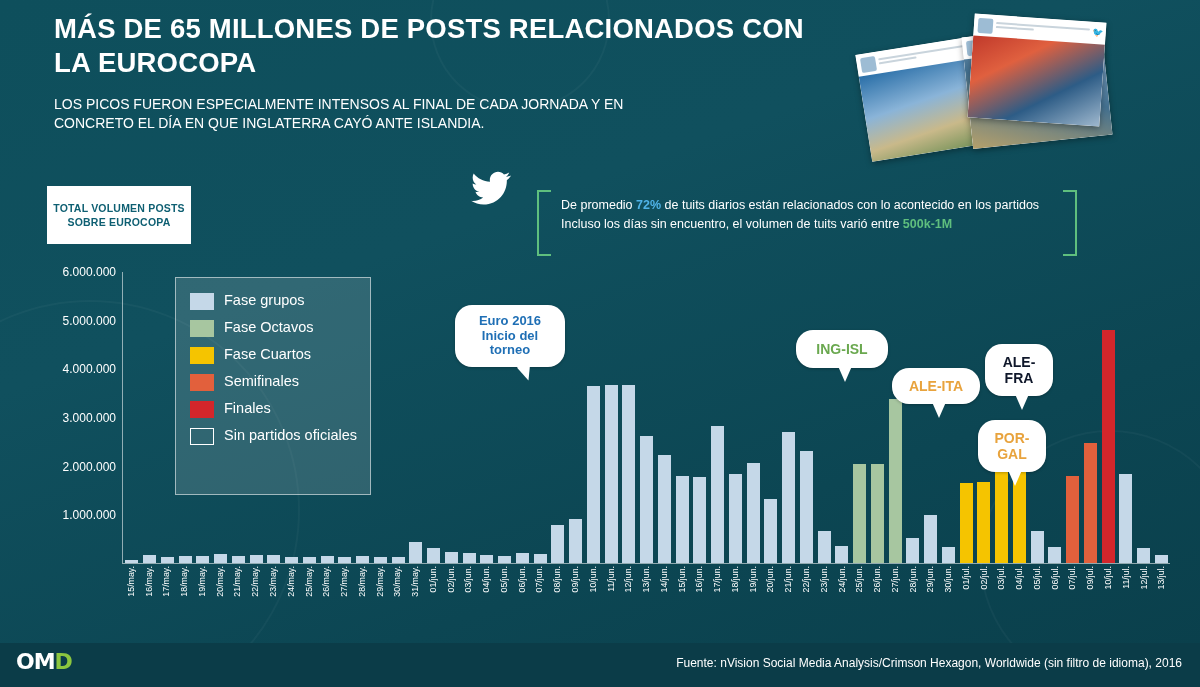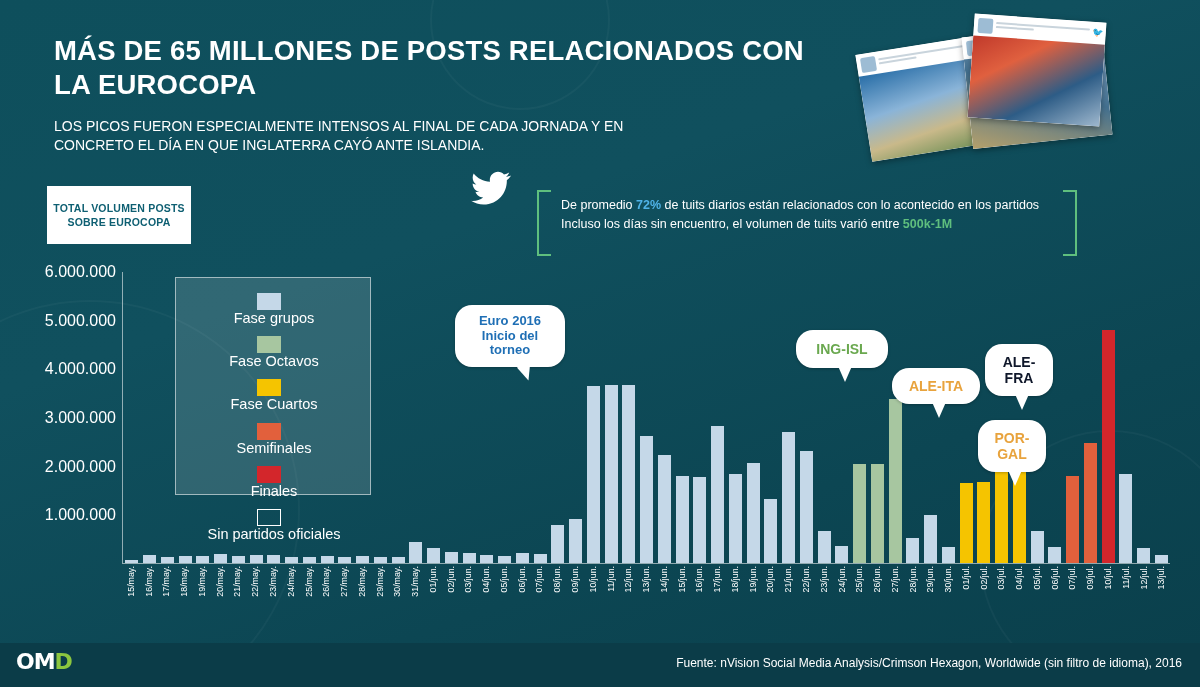--- a/index.html
+++ b/index.html
@@ -19,21 +19,21 @@
   .deco {
     position: absolute;
     border-radius: 50%;
     border: 2px solid rgba(255,255,255,0.035);
   }
   .deco.d1 { width: 420px; height: 420px; left: -120px; top: 300px; }
   .deco.d2 { width: 260px; height: 260px; left: 980px; top: 430px; }
   .deco.d3 { width: 180px; height: 180px; left: 430px; top: -70px; }
 
   
-  .header { position: absolute; left: 54px; top: 34px; width: 790px; }
+  .header { position: absolute; left: 54px; top: 12px; width: 790px; }
   .title {
     color: #ffffff;
     font-size: 27.5px;
     font-weight: bold;
     line-height: 1.22;
     letter-spacing: 0.2px;
     margin: 0;
   }
   .subtitle {
     color: #ffffff;
@@ -94,21 +94,21 @@
   .total-box span {
     color: #0e5f72; font-size: 10.5px; font-weight: bold; line-height: 1.35;
     letter-spacing: 0.2px;
   }
 
   
   #chart { position: absolute; left: 0; top: 262px; width: 1200px; height: 360px; }
   .y-labels { position: absolute; left: 44px; top: 0; width: 72px; height: 300px; }
   .y-lab {
     position: absolute; right: 0; transform: translateY(-50%);
-    color: #ffffff; font-size: 16px; text-align: right; width: 100%;
+    color: #ffffff; font-size: 12px; text-align: right; width: 100%;
   }
   .plot {
     position: absolute; left: 122px; top: 10px;
     width: 1048px; height: 292px;
     border-left: 1px solid rgba(255,255,255,0.55);
     border-bottom: 1px solid rgba(255,255,255,0.55);
   }
   .bars { position: absolute; left: 0; bottom: 0; width: 100%; height: 100%; display: flex; align-items: flex-end; }
   .bar-slot { flex: 1 1 0; display: flex; justify-content: center; align-items: flex-end; height: 100%; }
   .bar { width: 72%; }
@@ -126,21 +126,21 @@
   }
 
   
   .legend {
     position: absolute; left: 175px; top: 277px;
     width: 196px; height: 218px;
     background: rgba(255,255,255,0.14);
     border: 1px solid rgba(255,255,255,0.55);
     padding: 14px 12px 10px 14px;
   }
-  .leg-row { display: flex; align-items: center; margin-bottom: 9px; flex-direction: column; }
+  .leg-row { display: flex; align-items: flex-start; margin-bottom: 9px; }
   .leg-sw { width: 24px; height: 17px; flex: 0 0 auto; margin-right: 10px; margin-top: 1px; }
   .leg-txt { color: #ffffff; font-size: 14.5px; line-height: 1.12; }
 
   
   .callout {
     position: absolute;
     background: #ffffff;
     border-radius: 17px;
     text-align: center;
     font-weight: bold;

